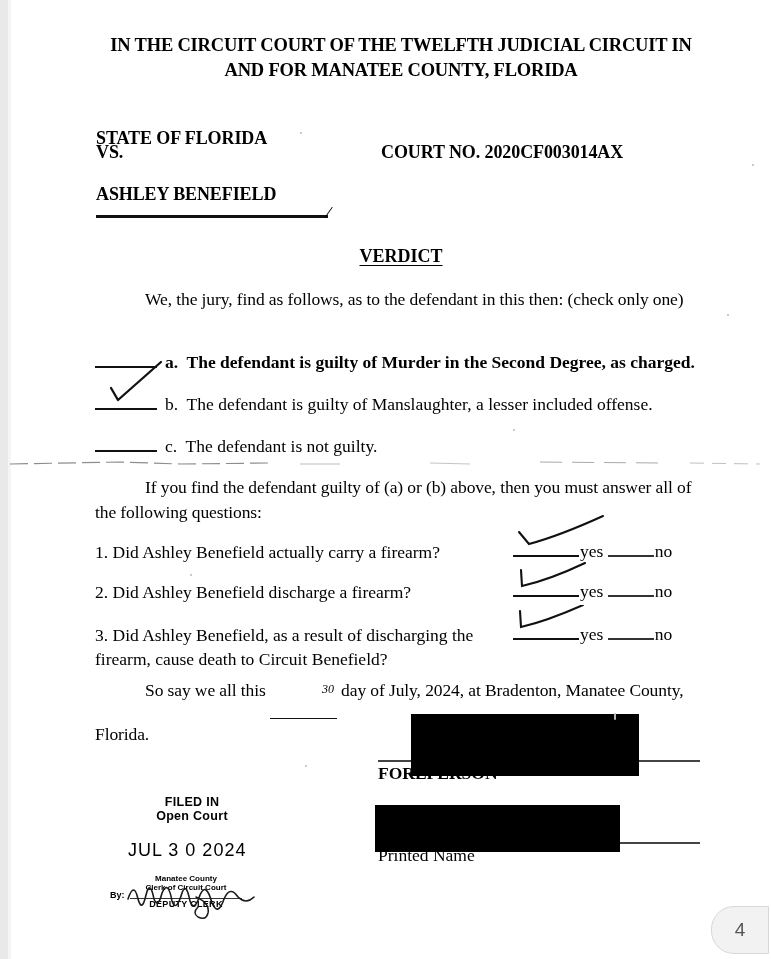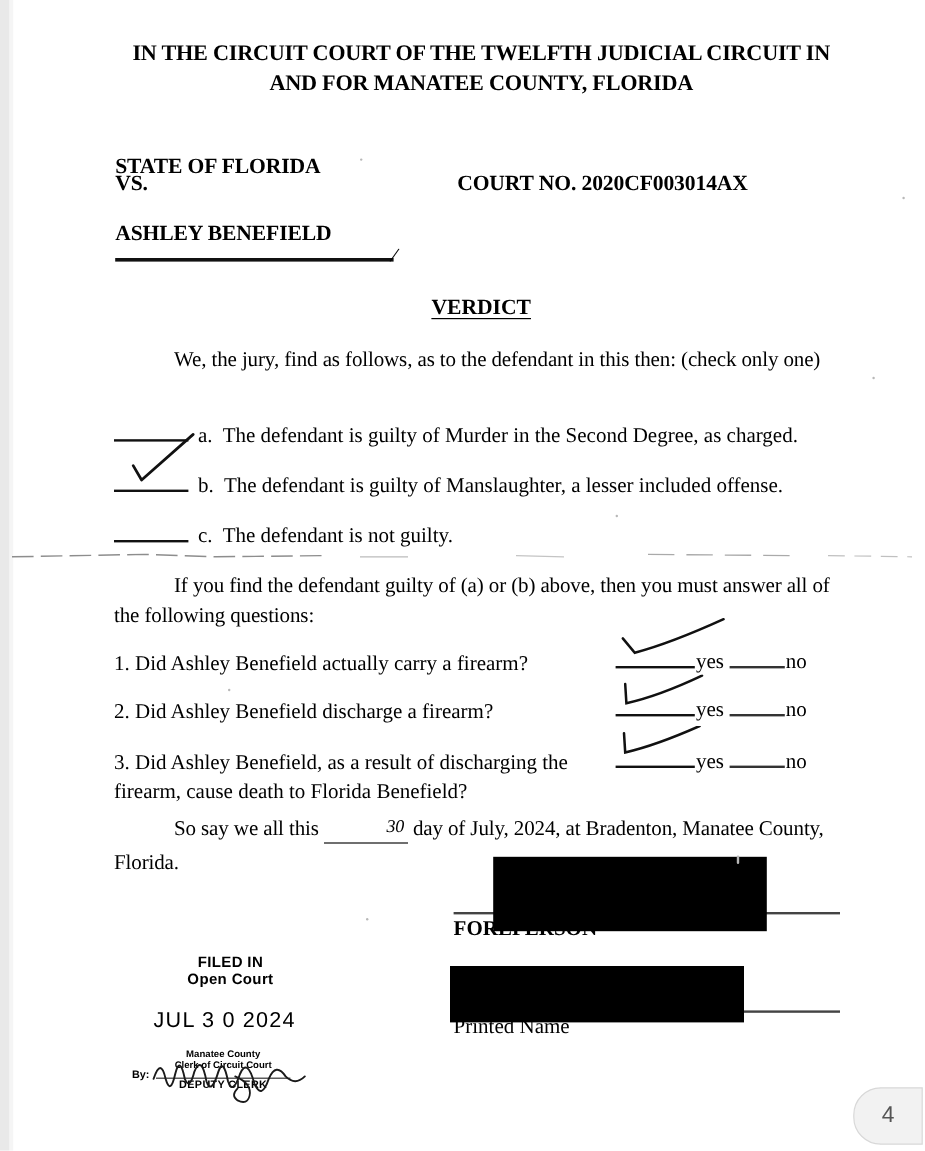--- a/index.html
+++ b/index.html
@@ -105,21 +105,21 @@
     text-indent: 50px;
   }
 
   
   .option-row {
     position: absolute;
     left: 95px;
     font-size: 17.5px;
     white-space: nowrap;
   }
-  .opt-a { top: 351px; }
+  .opt-a { top: 351px; font-weight: bold; }
   .opt-b { top: 393px; }
   .opt-c { top: 435px; }
 
   .blank-line {
     display: inline-block;
     width: 62px;
     border-bottom: 2px solid #111;
     height: 15px;
     margin-right: 8px;
     vertical-align: baseline;
@@ -200,23 +200,23 @@
   .closing-para {
     left: 95px;
     top: 678px;
     width: 610px;
     text-indent: 50px;
   }
   .handwritten-date {
     display: inline-block;
     font-family: "Liberation Serif", serif;
     font-style: italic;
-    font-size: 15px;
+    font-size: 12px;
     border-bottom: 1.5px solid #111;
-    padding: 0 3px 0 2px;
+    padding: 0 3px 16px 2px;
     transform: translateY(-3px);
   }
 
   
   .sig-line {
     position: absolute;
     height: 1.5px;
     background: #444;
   }
   .sig-line-1 { left: 378px; top: 760px; width: 322px; }
@@ -403,21 +403,21 @@
   <div class="answer-group ag2">
     <span class="ans-blank"></span><span class="ans-word">yes</span>
     <span class="ans-blank no-blank"></span><span class="ans-word">no</span>
     <svg class="check-yes" viewBox="0 0 108 34">
       <path d="M8 8 L9 24 Q36 18 72 1" fill="none" stroke="#111" stroke-width="2.1" stroke-linecap="round"></path>
     </svg>
   </div>
 
   <div class="question q3">
     <span>3.</span>
-    <span>Did Ashley Benefield, as a result of discharging the firearm, cause death to Florida Benefield?</span>
+    <span>Did Ashley Benefield, as a result of discharging the firearm, cause death to Circuit Benefield?</span>
   </div>
   <div class="answer-group ag3">
     <span class="ans-blank"></span><span class="ans-word">yes</span>
     <span class="ans-blank no-blank"></span><span class="ans-word">no</span>
     <svg class="check-yes" viewBox="0 0 108 34">
       <path d="M7 6 L8 22 Q34 16 70 0" fill="none" stroke="#111" stroke-width="2.1" stroke-linecap="round"></path>
     </svg>
   </div>
 
   <div class="body-para closing-para">

